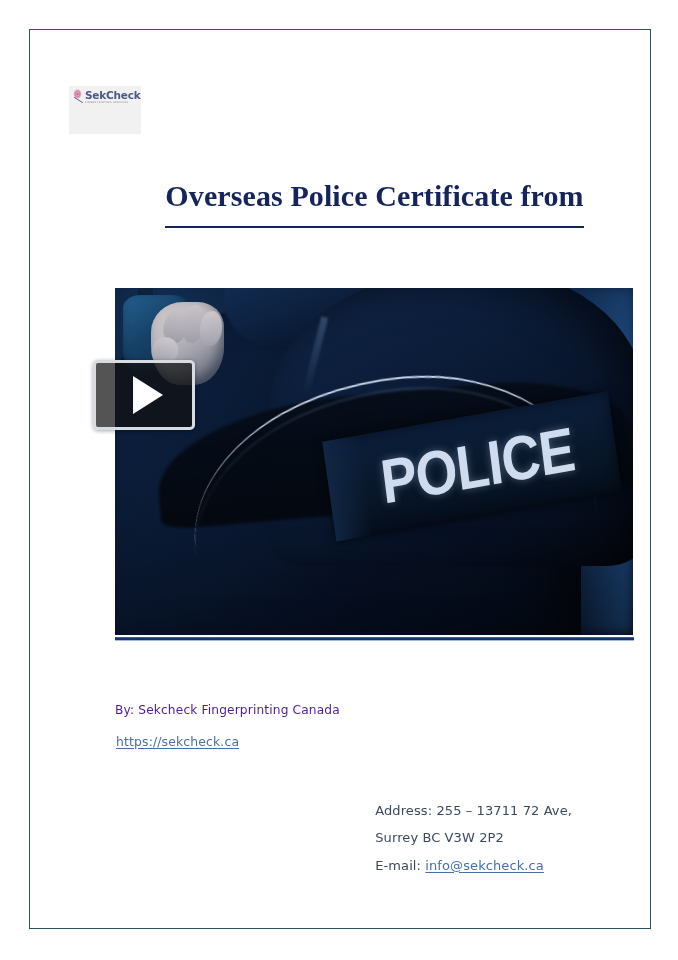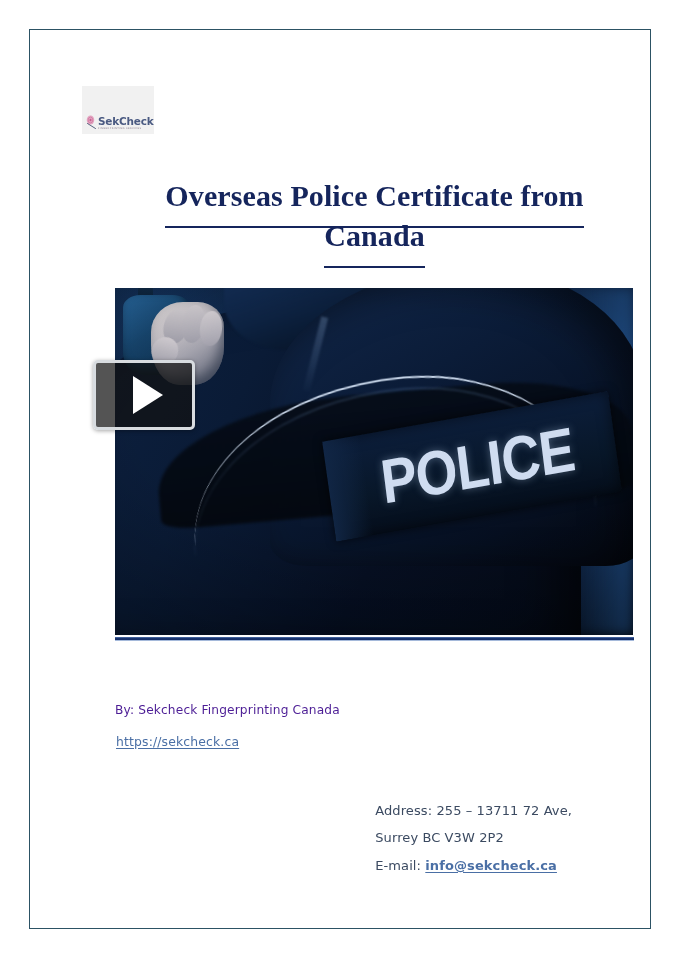--- a/index.html
+++ b/index.html
@@ -23,27 +23,27 @@
     width: 622px;
     height: 900px;
     border: 1.3px solid #2c5264;
     box-sizing: border-box;
     background: #ffffff;
   }
 
   
   .logo-box {
     position: absolute;
-    left: 52px;
+    left: 39px;
     top: 56px;
     width: 72px;
     height: 48px;
     background: #f1f1f1;
     display: flex;
-    align-items: flex-end;
+    align-items: flex-start;
     justify-content: center;
   }
   .logo-inner {
     position: relative;
     width: 64px;
     height: 22px;
     display: flex;
     align-items: center;
   }
   .logo-mark {
@@ -363,21 +363,20 @@
     color: #3b4a61;
     line-height: 2.1;
     letter-spacing: 0.1px;
     white-space: nowrap;
   }
   .contact-block .line { display: block; }
   .email-link {
     color: #4a6fa5;
     text-decoration: underline;
     text-underline-offset: 2px;
-    font-weight: bold;
   }
 </style>
 </head>
 <body>
 
 <div class="page-frame">
 
   <div class="logo-box">
     <div class="logo-inner">
       <svg class="logo-mark" viewBox="0 0 22 28" aria-hidden="true">
@@ -388,21 +387,20 @@
       </svg>
       <div class="logo-textwrap">
         <div class="logo-word">SekCheck</div>
         <div class="logo-tag">FINGERPRINTING SERVICES</div>
       </div>
     </div>
   </div>
 
   <h1 class="doc-title">
     <span class="tline">Overseas Police Certificate from</span><br>
-    <span class="tline">Canada</span>
   </h1>
 
   <div class="hero-wrap">
     <div class="hero-img">
       <div class="bg-layer"></div>
       <div class="wall-glow"></div>
       <div class="torso"></div>
       <div class="collar"></div>
       <div class="shoulder"></div>
       <div class="band"></div>

